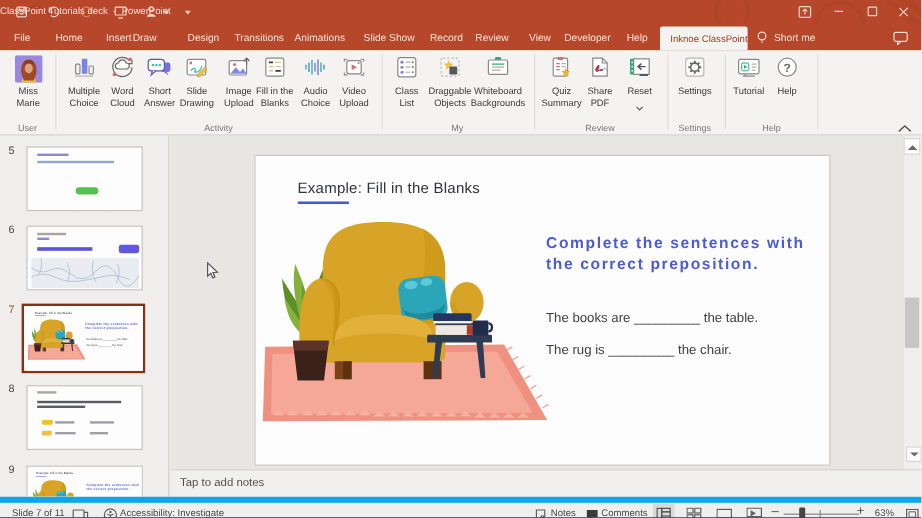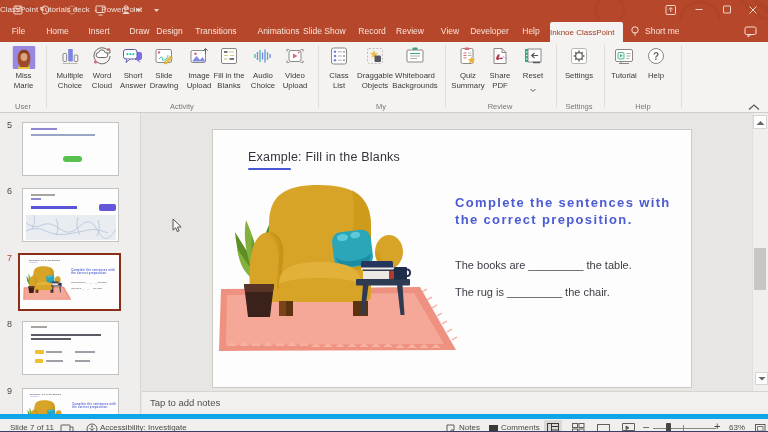--- a/index.html
+++ b/index.html
@@ -3,21 +3,21 @@
 <meta charset="utf-8">
 <style>
 *{margin:0;padding:0;box-sizing:border-box}
 html,body{width:768px;height:432px;overflow:hidden;font-family:"Liberation Sans",sans-serif}
 #app{position:relative;width:768px;height:432px;background:#e8e6e3;overflow:hidden}
 .abs{position:absolute}
 
 #titlebar{position:absolute;left:0;top:0;width:768px;height:20px;background:#b7472a;overflow:hidden}
 #tabrow{position:absolute;left:0;top:20px;width:768px;height:22px;background:#b7472a;overflow:hidden}
 .tab{position:absolute;top:0;height:22px;line-height:23px;color:#f8e3da;font-size:8.5px;text-align:center;white-space:nowrap}
-#seltab{position:absolute;top:2px;height:20px;background:#f4f3f1;color:#9e3a20;font-size:8px;line-height:21px;text-align:left;border-radius:2px 2px 0 0}
+#seltab{position:absolute;top:2px;height:20px;background:#f4f3f1;color:#9e3a20;font-size:8px;line-height:21px;text-align:right;border-radius:2px 2px 0 0}
 #title{position:absolute;top:0;left:0;width:768px;color:#f3ded6;font-size:8px;line-height:20px}
 
 #ribbon{position:absolute;left:0;top:42px;width:768px;height:71px;background:#f4f3f1;border-bottom:1px solid #cfccc9}
 .vsep{position:absolute;top:3px;height:63px;width:1px;background:#e0ddda}
 .glabel{position:absolute;top:60px;font-size:7.5px;color:#7a7672;text-align:center;width:70px;transform:translateX(-35px)}
 .rb{position:absolute;top:2px;height:64px;text-align:center}
 .rb .lb{position:absolute;top:27px;width:100%;font-size:7.8px;line-height:9.6px;color:#3b3a39;white-space:pre-line}
 .rb svg{position:absolute;top:2px;left:50%;transform:translateX(-50%)}
 
 #panel{position:absolute;left:0;top:113px;width:141px;height:301px;background:#f0eeec;border-right:1px solid #d8d5d2;overflow:hidden}
@@ -77,24 +77,24 @@
       <rect x="63.5" y="6" width="7" height="7" rx="0.5"></rect>
       <path d="M89.5,6.5 l7,7 M96.5,6.5 l-7,7"></path>
     </g>
   </svg>
 </div>
 
 <div id="tabrow">
   <div class="tab" style="left:6px;width:25px">File</div>
   <div class="tab" style="left:44px;width:27px">Home</div>
   <div class="tab" style="left:86px;width:26px">Insert</div>
-  <div class="tab" style="left:128px;width:23px">Draw</div>
+  <div class="tab" style="left:109px;width:23px">Draw</div>
   <div class="tab" style="left:155px;width:29px">Design</div>
   <div class="tab" style="left:195px;width:42px">Transitions</div>
-  <div class="tab" style="left:256px;width:45px">Animations</div>
+  <div class="tab" style="left:244px;width:45px">Animations</div>
   <div class="tab" style="left:303px;width:39px">Slide Show</div>
   <div class="tab" style="left:357px;width:30px">Record</div>
   <div class="tab" style="left:396px;width:28px">Review</div>
   <div class="tab" style="left:438px;width:24px">View</div>
   <div class="tab" style="left:469px;width:41px">Developer</div>
   <div class="tab" style="left:518px;width:26px">Help</div>
   <div id="seltab" style="left:550px;width:73px">Inknoe ClassPoint</div>
   <svg class="abs" style="left:630px;top:4px" width="10" height="14" fill="none" stroke="#f3ded6" stroke-width="1">
     <circle cx="5" cy="6" r="3.2"></circle>
         <path d="M3.8,9 h2.4 M4.2,11 h1.6"></path>

